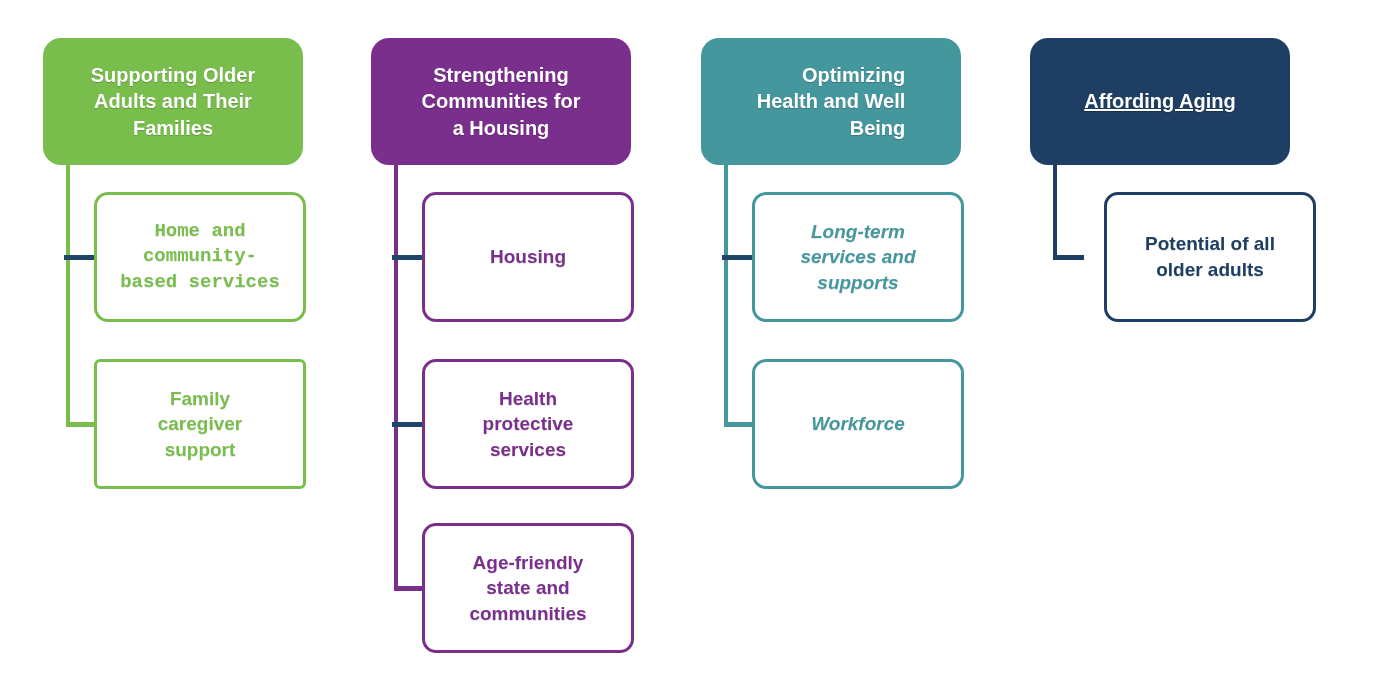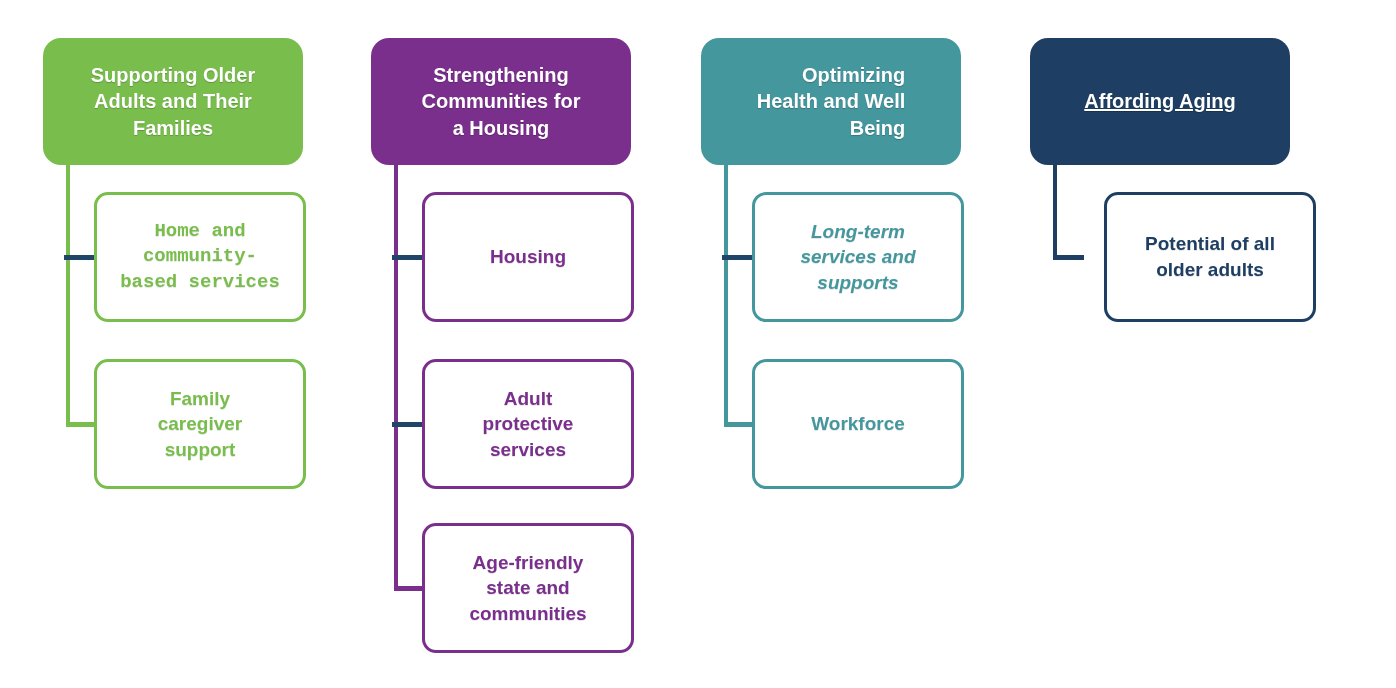--- a/index.html
+++ b/index.html
@@ -83,53 +83,53 @@
   <section class="col-green">
     <div class="header-box" style="left:43px;">Supporting Older
 Adults and Their
 Families</div>
     <div class="trunk" style="left:66px; top:165px; height:261px;"></div>
     <div class="stub" style="left:64px; top:255px; width:35px;"></div>
     <div class="elbow-h" style="left:66px; top:422px; width:32px;"></div>
     <div class="child-box" style="left:94px; top:192px;font-family:Liberation Mono, monospace;">Home and
 community-
 based services</div>
-    <div class="child-box" style="left:94px; top:359px;">Family
+    <div class="child-box" style="left:94px; top:359px;border-radius:6px;">Family
 caregiver
 support</div>
   </section>
 
   <section class="col-purple">
     <div class="header-box" style="left:371px;">Strengthening
 Communities for
 a Housing</div>
     <div class="trunk" style="left:394px; top:165px; height:426px;"></div>
     <div class="stub" style="left:392px; top:255px; width:35px;"></div>
     <div class="stub" style="left:392px; top:422px; width:35px;"></div>
     <div class="elbow-h" style="left:394px; top:586px; width:32px;"></div>
     <div class="child-box" style="left:422px; top:192px;">Housing</div>
-    <div class="child-box" style="left:422px; top:359px;">Adult
+    <div class="child-box" style="left:422px; top:359px;">Health
 protective
 services</div>
     <div class="child-box" style="left:422px; top:523px;">Age-friendly
 state and
 communities</div>
   </section>
 
   <section class="col-teal">
     <div class="header-box" style="left:701px;text-align:right;">Optimizing
 Health and Well
 Being</div>
     <div class="trunk" style="left:724px; top:165px; height:261px;"></div>
     <div class="stub" style="left:722px; top:255px; width:35px;"></div>
     <div class="elbow-h" style="left:724px; top:422px; width:32px;"></div>
     <div class="child-box" style="left:752px; top:192px;font-style:italic;">Long-term
 services and
 supports</div>
-    <div class="child-box" style="left:752px; top:359px;">Workforce</div>
+    <div class="child-box" style="left:752px; top:359px;font-style:italic;">Workforce</div>
   </section>
 
   <section class="col-navy">
     <div class="header-box" style="left:1030px;text-decoration:underline;">Affording Aging</div>
     <div class="trunk" style="left:1053px; top:165px; height:94px;"></div>
     <div class="elbow-h" style="left:1053px; top:255px; width:31px;"></div>
     <div class="child-box" style="left:1081px; top:192px;margin-left:23px;">Potential of all
 older adults</div>
   </section>
 

